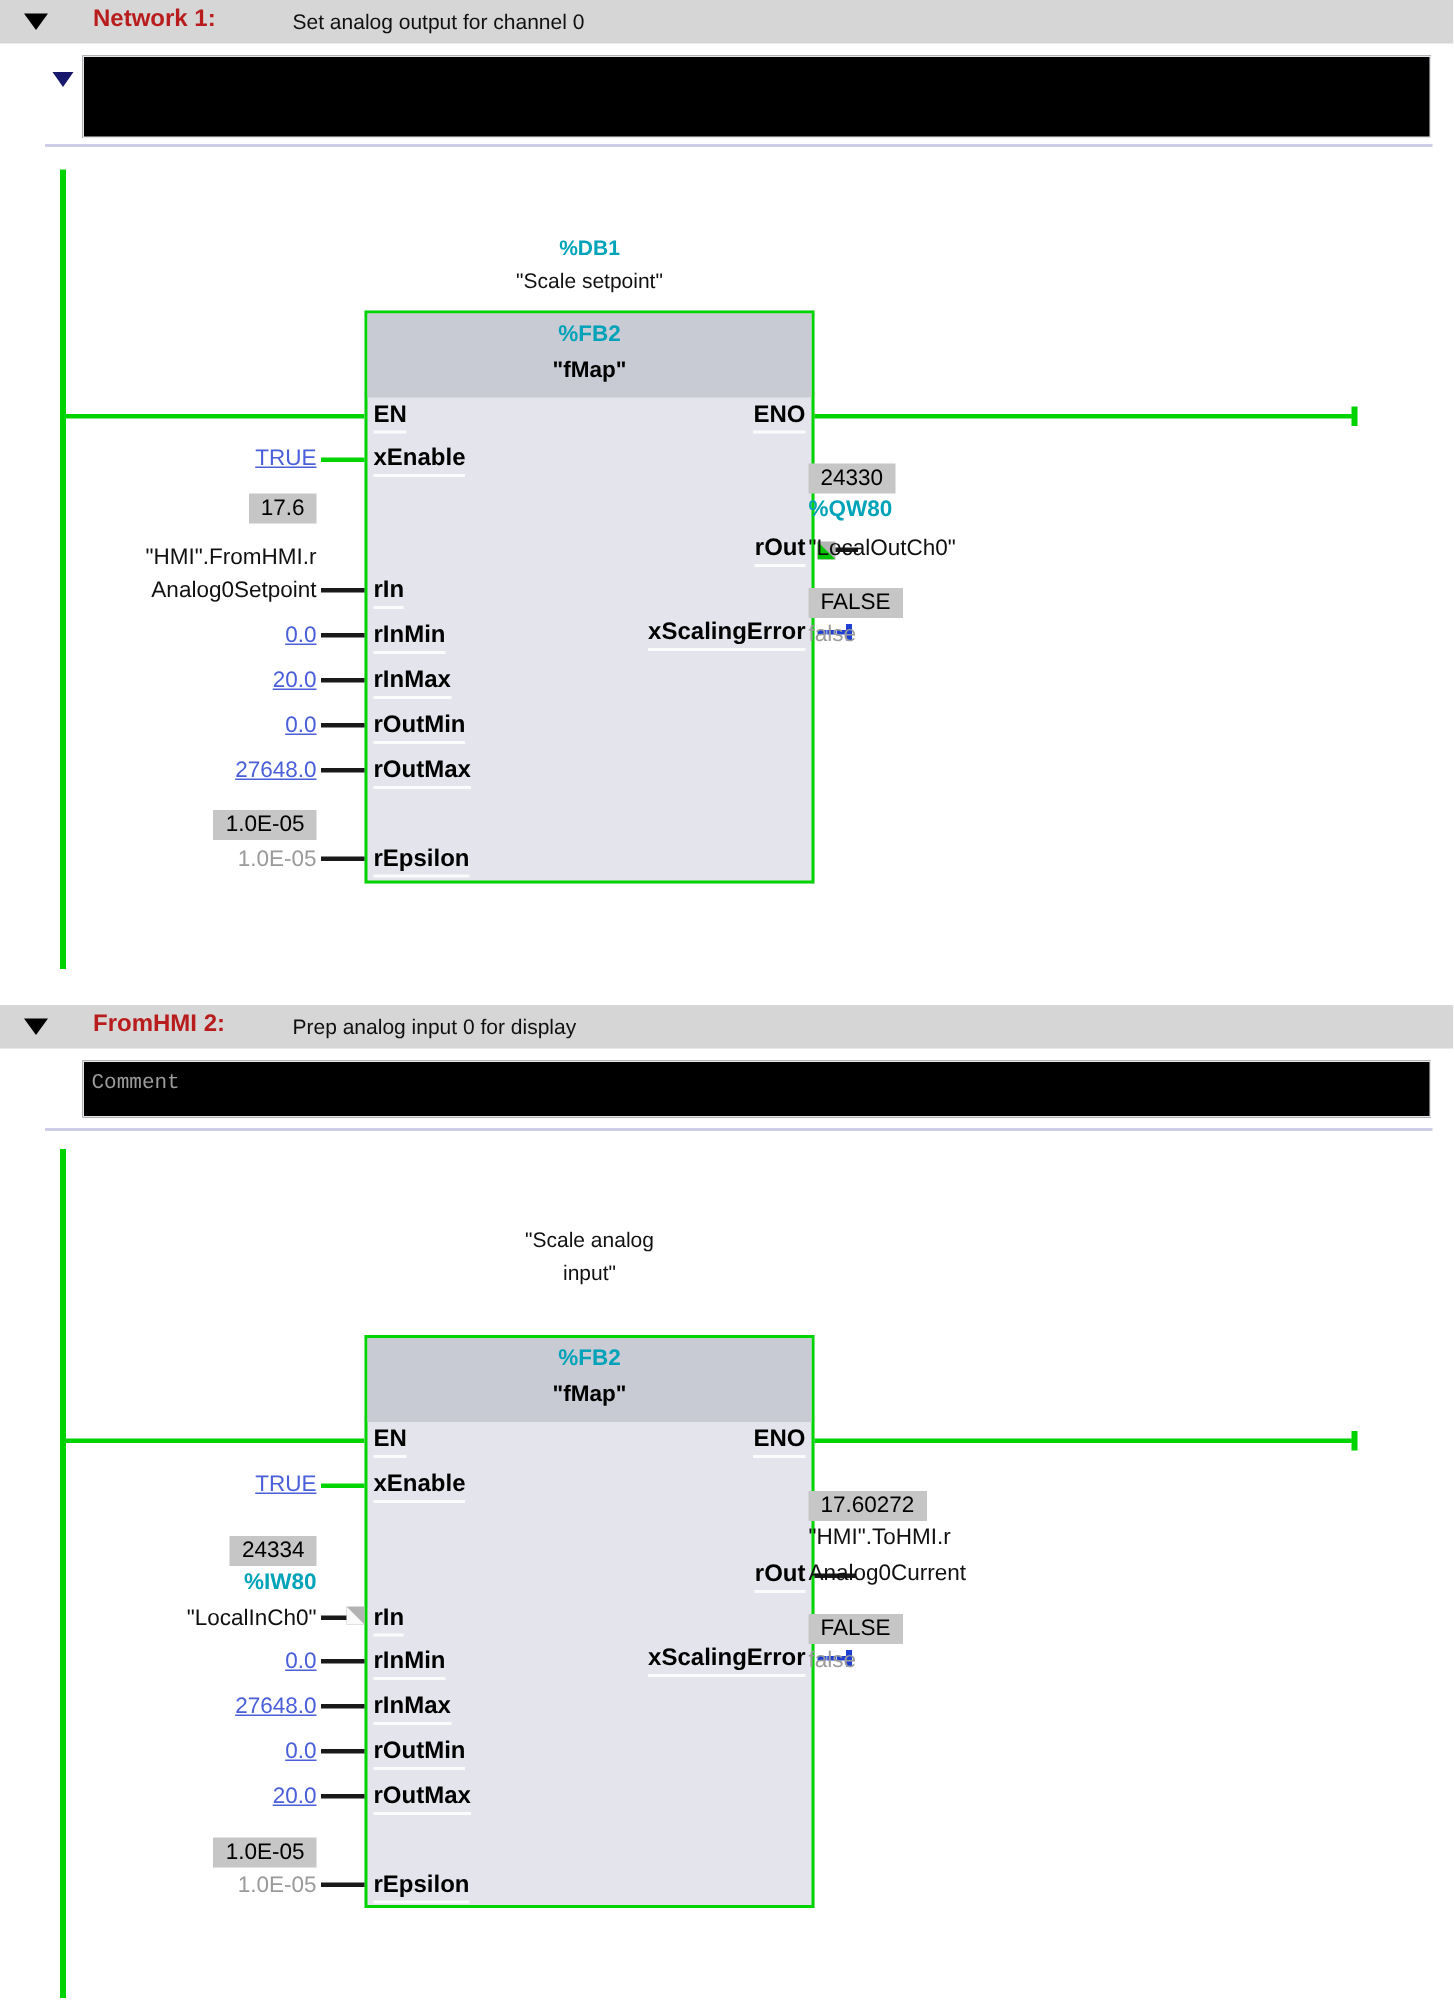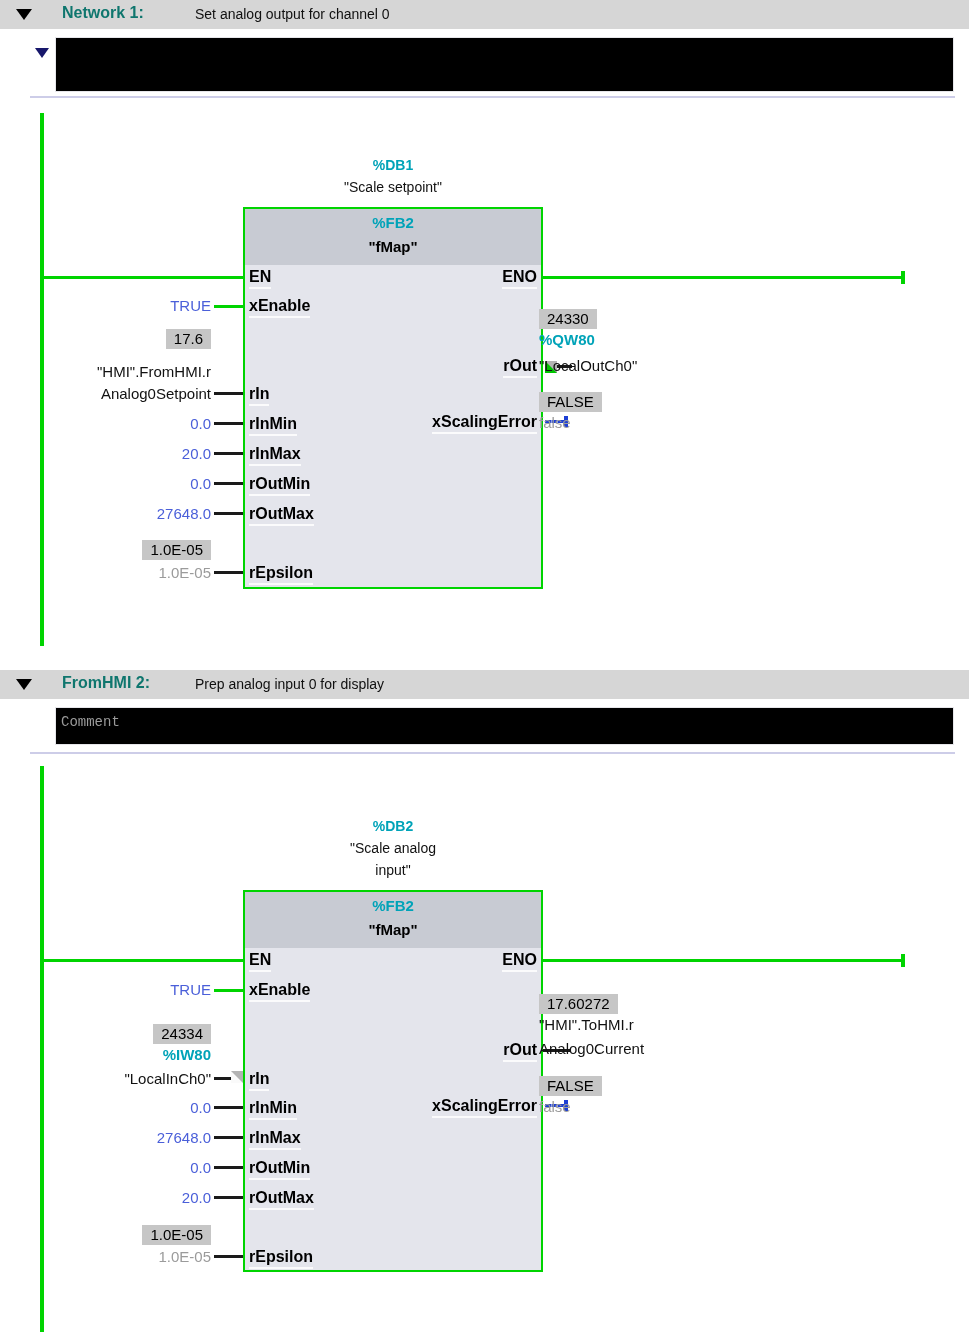--- a/index.html
+++ b/index.html
@@ -1,21 +1,21 @@
 <!DOCTYPE html>
 <html><head>
 <meta charset="utf-8">
 <style>
   html,body{margin:0;padding:0;background:#fff;}
   .stage{position:relative;width:969px;height:1343px;background:#ffffff;
          font-family:"Liberation Sans",sans-serif;overflow:hidden;}
 
   
   .bar{position:absolute;left:0;width:969px;height:29px;background:#d6d6d6;}
-  .bar .t1{position:absolute;left:62px;top:4px;font-size:16px;font-weight:700;color:#0f766e;}
+  .bar .t1{position:absolute;left:62px;top:4px;font-size:16px;font-weight:700;color:#b91c1c;}
   .bar .t2{position:absolute;left:195px;top:6px;font-size:14px;color:#101010;}
   .tri{position:absolute;width:0;height:0;border-left:8px solid transparent;
        border-right:8px solid transparent;border-top:11px solid #000;}
   .tri.navy{border-left-width:7px;border-right-width:7px;border-top:10px solid #17176b;}
 
   
   .cbox{position:absolute;left:55px;width:897px;background:#000000;border:1px solid #e6e6ea;}
   .cph{font-family:"Liberation Mono",monospace;font-size:14px;color:#9b9b9b;padding:6px 0 0 5px;}
   .hr{position:absolute;left:30px;width:925px;height:2px;background:#cdcde8;}
 
@@ -35,21 +35,21 @@
   .dbt{position:absolute;left:243px;width:300px;text-align:center;font-size:14px;line-height:22px;color:#111;}
   .dbt .a{color:#00a3b8;font-weight:700;}
 
   .port{position:absolute;font-size:16px;font-weight:700;color:#000;
         border-bottom:2px solid rgba(255,255,255,.85);padding-bottom:1px;white-space:nowrap;}
   .port.r{text-align:right;}
 
   
   .lop{position:absolute;right:758px;font-size:15px;color:#111;text-align:right;white-space:nowrap;}
   .rop{position:absolute;left:539px;font-size:15px;color:#111;white-space:nowrap;}
-  .c{color:#4a5fd9;}
+  .c{color:#4a5fd9;text-decoration:underline;}
   .gy{color:#9b9b9b;}
   .tl{color:#00a3b8;font-weight:700;}
   .mon{display:inline-block;background:#c6c6c6;color:#000;padding:1px 8px 2px 8px;font-size:15px;}
 
   
   .sq{position:absolute;width:12px;height:12px;background:#b3b3b3;overflow:hidden;}
   .sq i{position:absolute;left:0;bottom:0;width:0;height:0;
         border-left:12px solid #00c400;border-top:12px solid transparent;}
   .sq.w i{border-left-color:#fafafa;}
 </style>
@@ -145,21 +145,20 @@
       <div class="cph">Comment</div>
     </div>
     <div class="hr" style="top:752px;"></div>
 
     <div class="rail" style="top:766px;height:566px;"></div>
     <div class="wire wg" style="left:43px;top:959px;width:200px;"></div>
     <div class="wire wg" style="left:541px;top:959px;width:362px;"></div>
     <div class="tick" style="left:901px;top:954px;"></div>
 
     <div class="dbt" style="top:815px;">
-      <div class="a">%DB2</div>
       <div>"Scale analog</div>
       <div>input"</div>
     </div>
 
     <div class="blk" style="top:890px;">
       <div class="bhead">
         <div class="a">%FB2</div>
         <div class="n">"fMap"</div>
       </div>
     </div>

